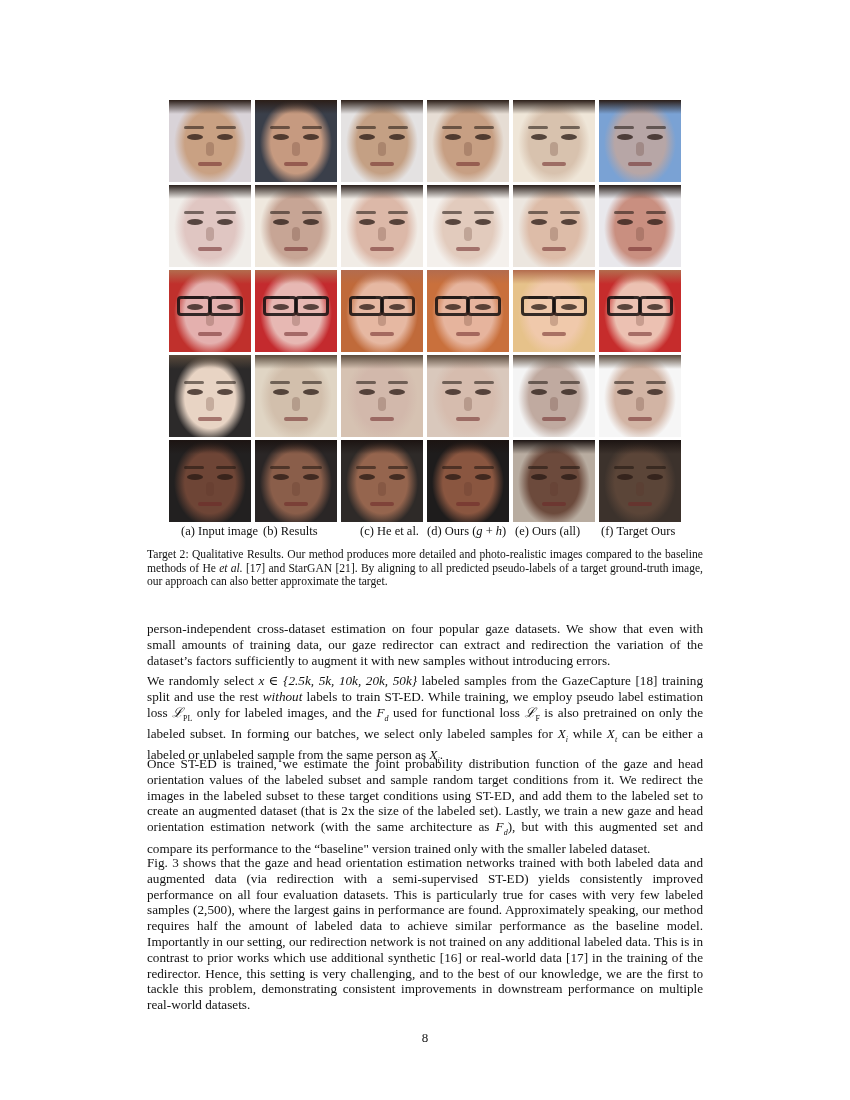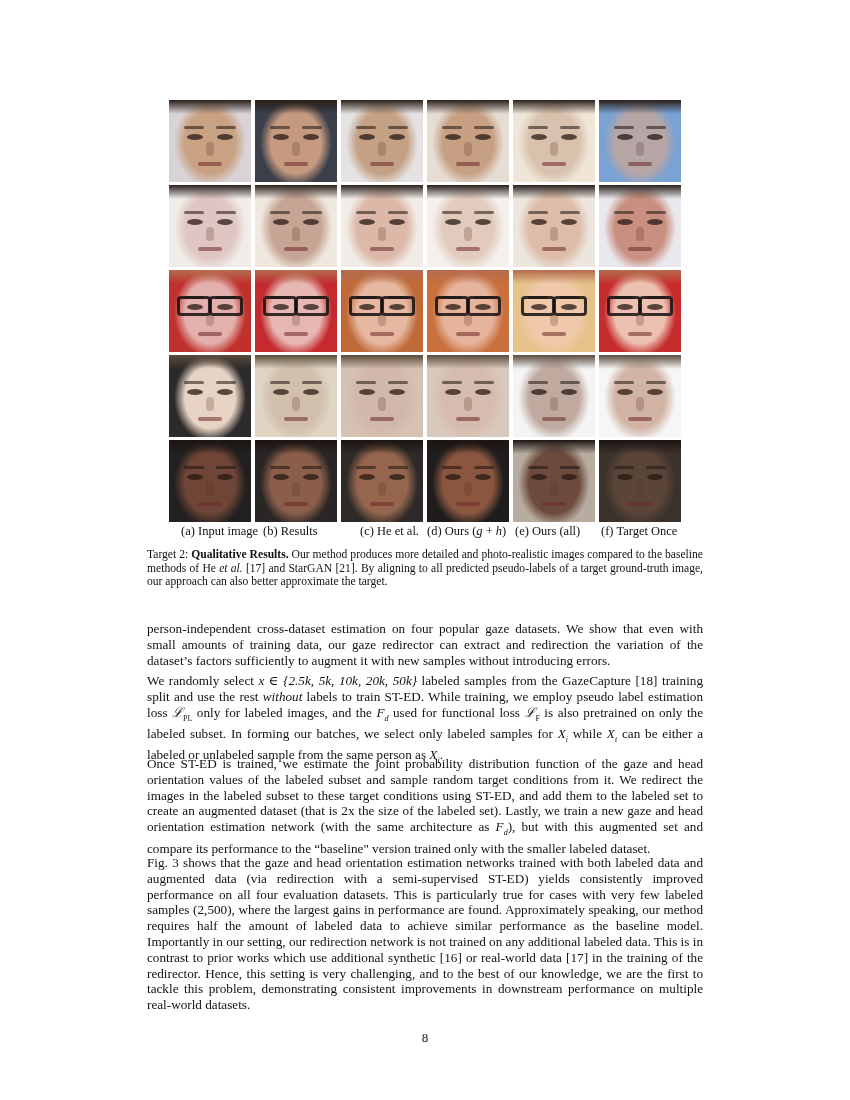--- a/index.html
+++ b/index.html
@@ -19,21 +19,21 @@
     .face .mouth { position: absolute; left: 29px; top: 62px; width: 24px; height: 4px; border-radius: 3px; background: rgba(110,40,40,0.55); }
     .face .glasses { position: absolute; top: 26px; left: 8px; right: 8px; height: 16px; display: none; }
     .face.g .glasses { display: block; }
     .face .glasses::before, .face .glasses::after { content: ""; position: absolute; top: 0; width: 28px; height: 14px; border: 3px solid rgba(20,15,15,0.85); border-radius: 4px; }
     .face .glasses::before { left: 0; }
     .face .glasses::after { right: 0; }
     .face .hair { position: absolute; left: 0; top: 0; width: 100%; height: 14px; }
     .labels { position: absolute; top: 524px; left: 169px; width: 520px; font-size: 12.5px; }
     .labels span { position: absolute; white-space: nowrap; }
     .caption { position: absolute; left: 147px; top: 548px; width: 556px; font-size: 11.6px; line-height: 13.5px; text-align: justify; }
-    .caption b { font-weight: bold; }
+    .caption b { font-weight: normal; }
     .body-text { position: absolute; left: 147px; width: 556px; font-size: 13.2px; line-height: 15.8px; text-align: justify; margin: 0; }
     .page-num { position: absolute; top: 1030px; left: 0; width: 850px; text-align: center; font-size: 13px; }
     i { font-style: italic; }
   </style>
 </head>
 <body>
 
 <div class="grid" id="grid">
     <div class="face" style="background: radial-gradient(36px 44px at 50% 52%, rgb(201, 161, 131) 0%, rgb(201, 161, 131) 70%, rgb(217, 211, 216) 100%);">
       <div class="hair" style="background:linear-gradient(#2b1e18,transparent)"></div>
@@ -312,21 +312,21 @@
       <div class="mouth"></div>
     </div>
   </div>
 
 <div class="labels">
   <span style="left:12px">(a) Input image</span>
   <span style="left:94px">(b) Results</span>
   <span style="left:191px">(c) He et al.</span>
   <span style="left:258px"><span style="position:static">(d) Ours (<i>g</i> + <i>h</i>)</span></span>
   <span style="left:346px">(e) Ours (all)</span>
-  <span style="left:432px">(f) Target Once</span>
+  <span style="left:432px">(f) Target Ours</span>
 </div>
 
 <div class="caption">
   <span>Target 2:</span>
   <b>Qualitative Results.</b><span> Our method produces more detailed and photo-realistic images compared to the baseline methods of He </span><i>et al.</i><span> [17] and StarGAN [21]. By aligning to all predicted pseudo-labels of a target ground-truth image, our approach can also better approximate the target.</span>
 </div>
 
 <p class="body-text" style="top:621px">person-independent cross-dataset estimation on four popular gaze datasets. We show that even with small amounts of training data, our gaze redirector can extract and redirection the variation of the dataset’s factors sufficiently to augment it with new samples without introducing errors.</p>
 
 <p class="body-text" style="top:673px">

